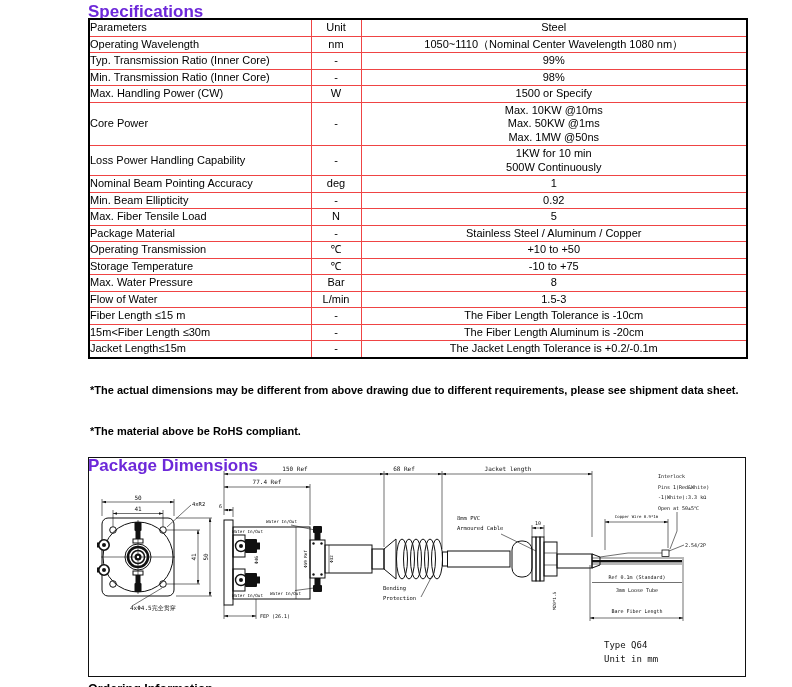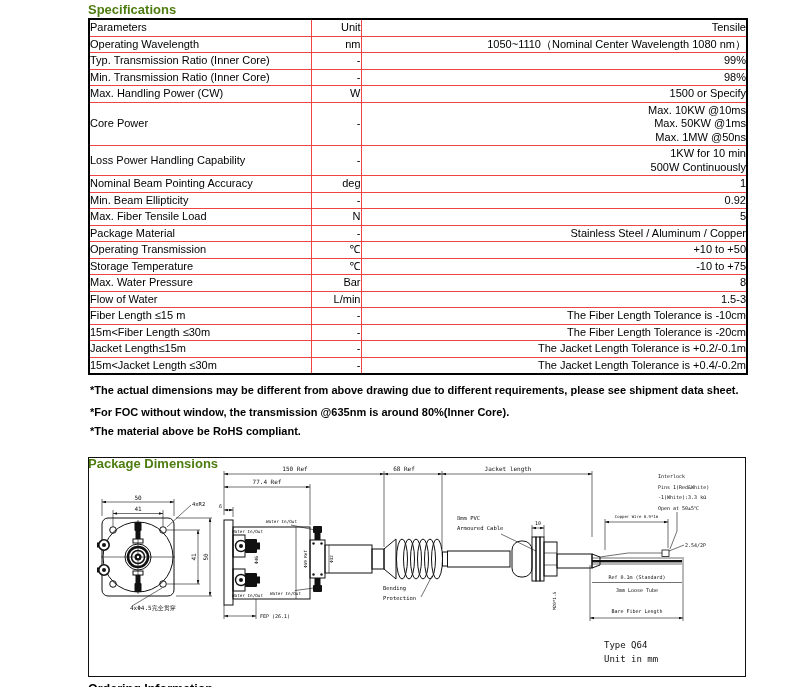--- a/index.html
+++ b/index.html
@@ -1,26 +1,26 @@
 <!DOCTYPE html>
 <html><head>
 <meta charset="utf-8">
 <style>
   html,body{margin:0;padding:0;background:#fff;}
   .page{position:relative;width:792px;height:687px;background:#fff;overflow:hidden;
         font-family:"Liberation Sans",sans-serif;color:#000;}
-  .heading{position:absolute;left:88px;font-size:13px;font-weight:bold;color:#4d7c0f;}
+  .heading{position:absolute;left:88px;font-size:17px;font-weight:bold;color:#6d28d9;}
   table.spec{position:absolute;left:88px;top:18px;width:658px;border-collapse:collapse;
              border:2px solid #000;table-layout:fixed;}
   table.spec th,table.spec td{border:1px solid #ef4444;font-size:11px;line-height:13.5px;
              padding:1px 0;vertical-align:middle;color:#000;}
   table.spec th{font-weight:normal;}
   col.c1{width:222px}col.c2{width:50px}col.c3{width:386px}
   th.p,td.p{text-align:left;}
-  th.u,td.u,th.v,td.v{text-align:right;}
+  th.u,td.u,th.v,td.v{text-align:center;}
   td.v{white-space:pre-line;}
   .note{position:absolute;left:90px;width:650px;font-size:11px;color:#000;font-weight:bold;}
   .clip-head{position:absolute;left:88px;top:682px;height:5px;overflow:hidden;
              font-size:12.5px;font-weight:bold;}
   svg text{font-family:"DejaVu Sans Mono",monospace;fill:#111;}
   svg .ln{stroke:#111;stroke-width:1;fill:none;}
   svg .tn{stroke:#111;stroke-width:0.6;fill:none;}
   svg .fl{fill:#111;stroke:none;}
 </style>
 </head>
@@ -33,21 +33,21 @@
   <table class="spec">
     <colgroup>
         <col class="c1">
         <col class="c2">
         <col class="c3">
       </colgroup>
     <thead>
       <tr>
         <th class="p">Parameters</th>
         <th class="u">Unit</th>
-        <th class="v">Tensile</th>
+        <th class="v">Steel</th>
       </tr>
     </thead>
     <tbody>
         <tr>
           <td class="p">Operating Wavelength</td>
           <td class="u">nm</td>
           <td class="v">1050~1110（Nominal Center Wavelength 1080 nm）</td>
         </tr>
         <tr>
           <td class="p">Typ. Transmission Ratio (Inner Core)</td>
@@ -118,37 +118,31 @@
           <td class="v">1.5-3</td>
         </tr>
         <tr>
           <td class="p">Fiber Length ≤15 m</td>
           <td class="u">-</td>
           <td class="v">The Fiber Length Tolerance is -10cm</td>
         </tr>
         <tr>
           <td class="p">15m&lt;Fiber Length ≤30m</td>
           <td class="u">-</td>
-          <td class="v">The Fiber Length Tolerance is -20cm</td>
+          <td class="v">The Fiber Length Aluminum is -20cm</td>
         </tr>
         <tr>
           <td class="p">Jacket Length≤15m</td>
           <td class="u">-</td>
           <td class="v">The Jacket Length Tolerance is +0.2/-0.1m</td>
-        </tr>
-        <tr>
-          <td class="p">15m&lt;Jacket Length ≤30m</td>
-          <td class="u">-</td>
-          <td class="v">The Jacket Length Tolerance is +0.4/-0.2m</td>
         </tr>
       </tbody>
   </table>
 
   <div class="note" style="top:384px;">*The actual dimensions may be different from above drawing due to different requirements, please see shipment data sheet.</div>
-  <div class="note" style="top:406px;">*For FOC without window, the transmission @635nm is around 80%(Inner Core).</div>
   <div class="note" style="top:425px;">*The material above be RoHS compliant.</div>
 
   <div class="heading" style="top:456px;">Package Dimensions</div>
 
   <svg style="position:absolute;left:88px;top:457px;" width="658" height="220" viewBox="0 0 658 220">
     <defs>
       <marker id="ar" viewBox="0 0 6 4" refX="6" refY="2" markerWidth="7" markerHeight="5" orient="auto-start-reverse">
         <path d="M0,0 L6,2 L0,4 z" fill="#111"></path>
       </marker>
     </defs>

